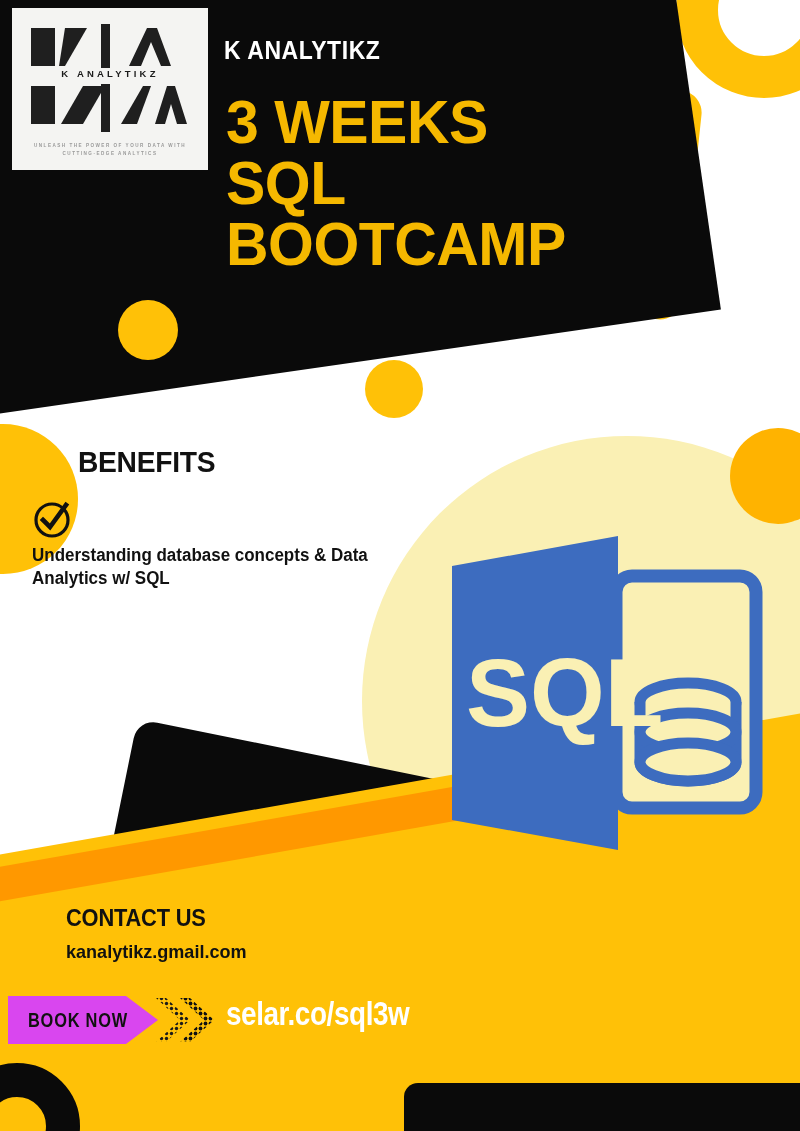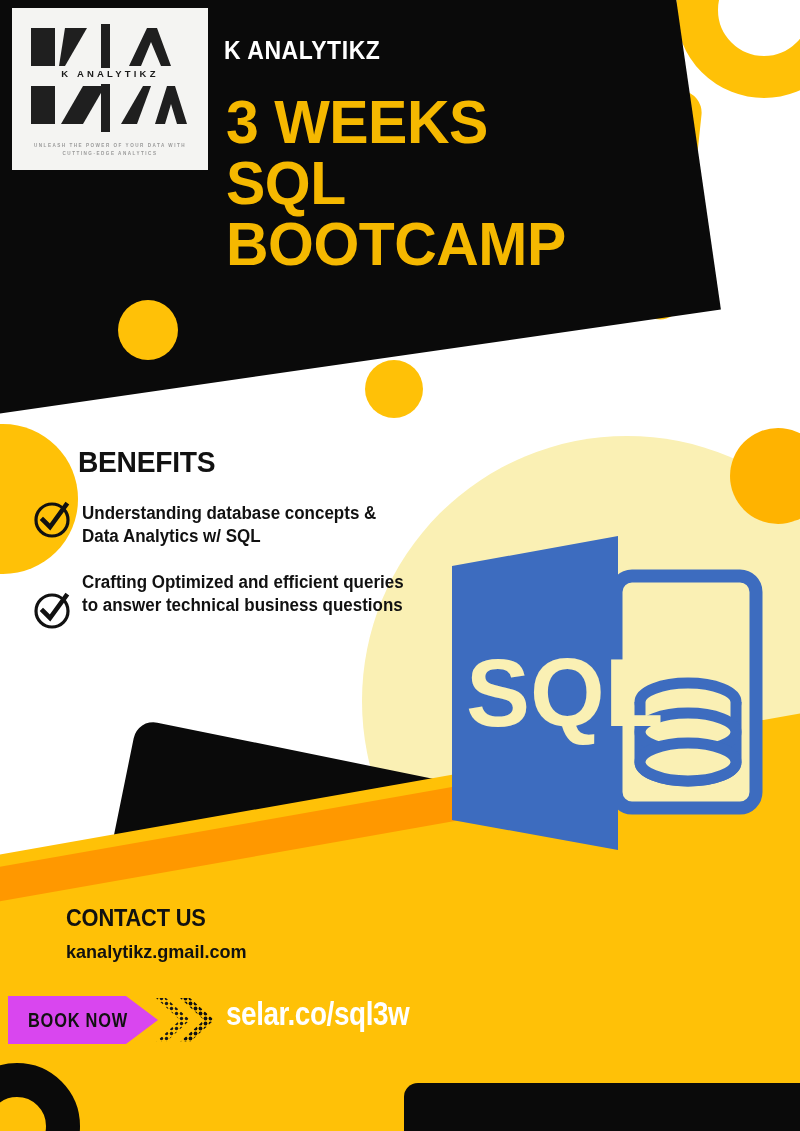--- a/index.html
+++ b/index.html
@@ -140,20 +140,21 @@
     font-size:30px;font-weight:700;color:#111;
     letter-spacing:-0.3px;
     transform:scaleX(0.94);transform-origin:left top;
   }
   .benefits-list{
     position:absolute;left:32px;top:498px;width:396px;
   }
   .benefit{
     display:flex;align-items:flex-start;
     margin-bottom:18px;
+    flex-direction:column;
   }
   .benefit .check{
     flex:0 0 auto;width:42px;height:42px;margin-right:8px;
   }
   .benefit .check svg{display:block;width:42px;height:42px;}
   .benefit .txt{
     font-size:17.5px;font-weight:700;color:#111;
     line-height:1.33;padding-top:4px;
     transform:scaleX(0.97);transform-origin:left top;
   }
@@ -255,29 +256,20 @@
     <div class="benefit">
       <span class="check">
         <svg viewBox="0 0 42 42" xmlns="http://www.w3.org/2000/svg">
           <circle cx="20" cy="22" r="16" fill="none" stroke="#111" stroke-width="3.2"></circle>
           <path d="M11 22 L18 29 L34 7" fill="none" stroke="#111" stroke-width="4.6" stroke-linecap="square"></path>
         </svg>
       </span>
       <span class="txt">Understanding database concepts &amp; Data Analytics w/ SQL</span>
     </div>
 
-    <div class="benefit">
-      <span class="check">
-        <svg viewBox="0 0 42 42" xmlns="http://www.w3.org/2000/svg">
-          <circle cx="20" cy="22" r="16" fill="none" stroke="#111" stroke-width="3.2"></circle>
-          <path d="M11 22 L18 29 L34 7" fill="none" stroke="#111" stroke-width="4.6" stroke-linecap="square"></path>
-        </svg>
-      </span>
-      <span class="txt">Crafting Optimized and efficient queries to answer technical business questions</span>
-    </div>
 
 
   </div>
 
   <div class="shape card-black"></div>
   <div class="shape band-yellow"></div>
   <div class="shape band-orange"></div>
   <div class="shape floor-yellow"></div>
 
   <div class="sql-art">

